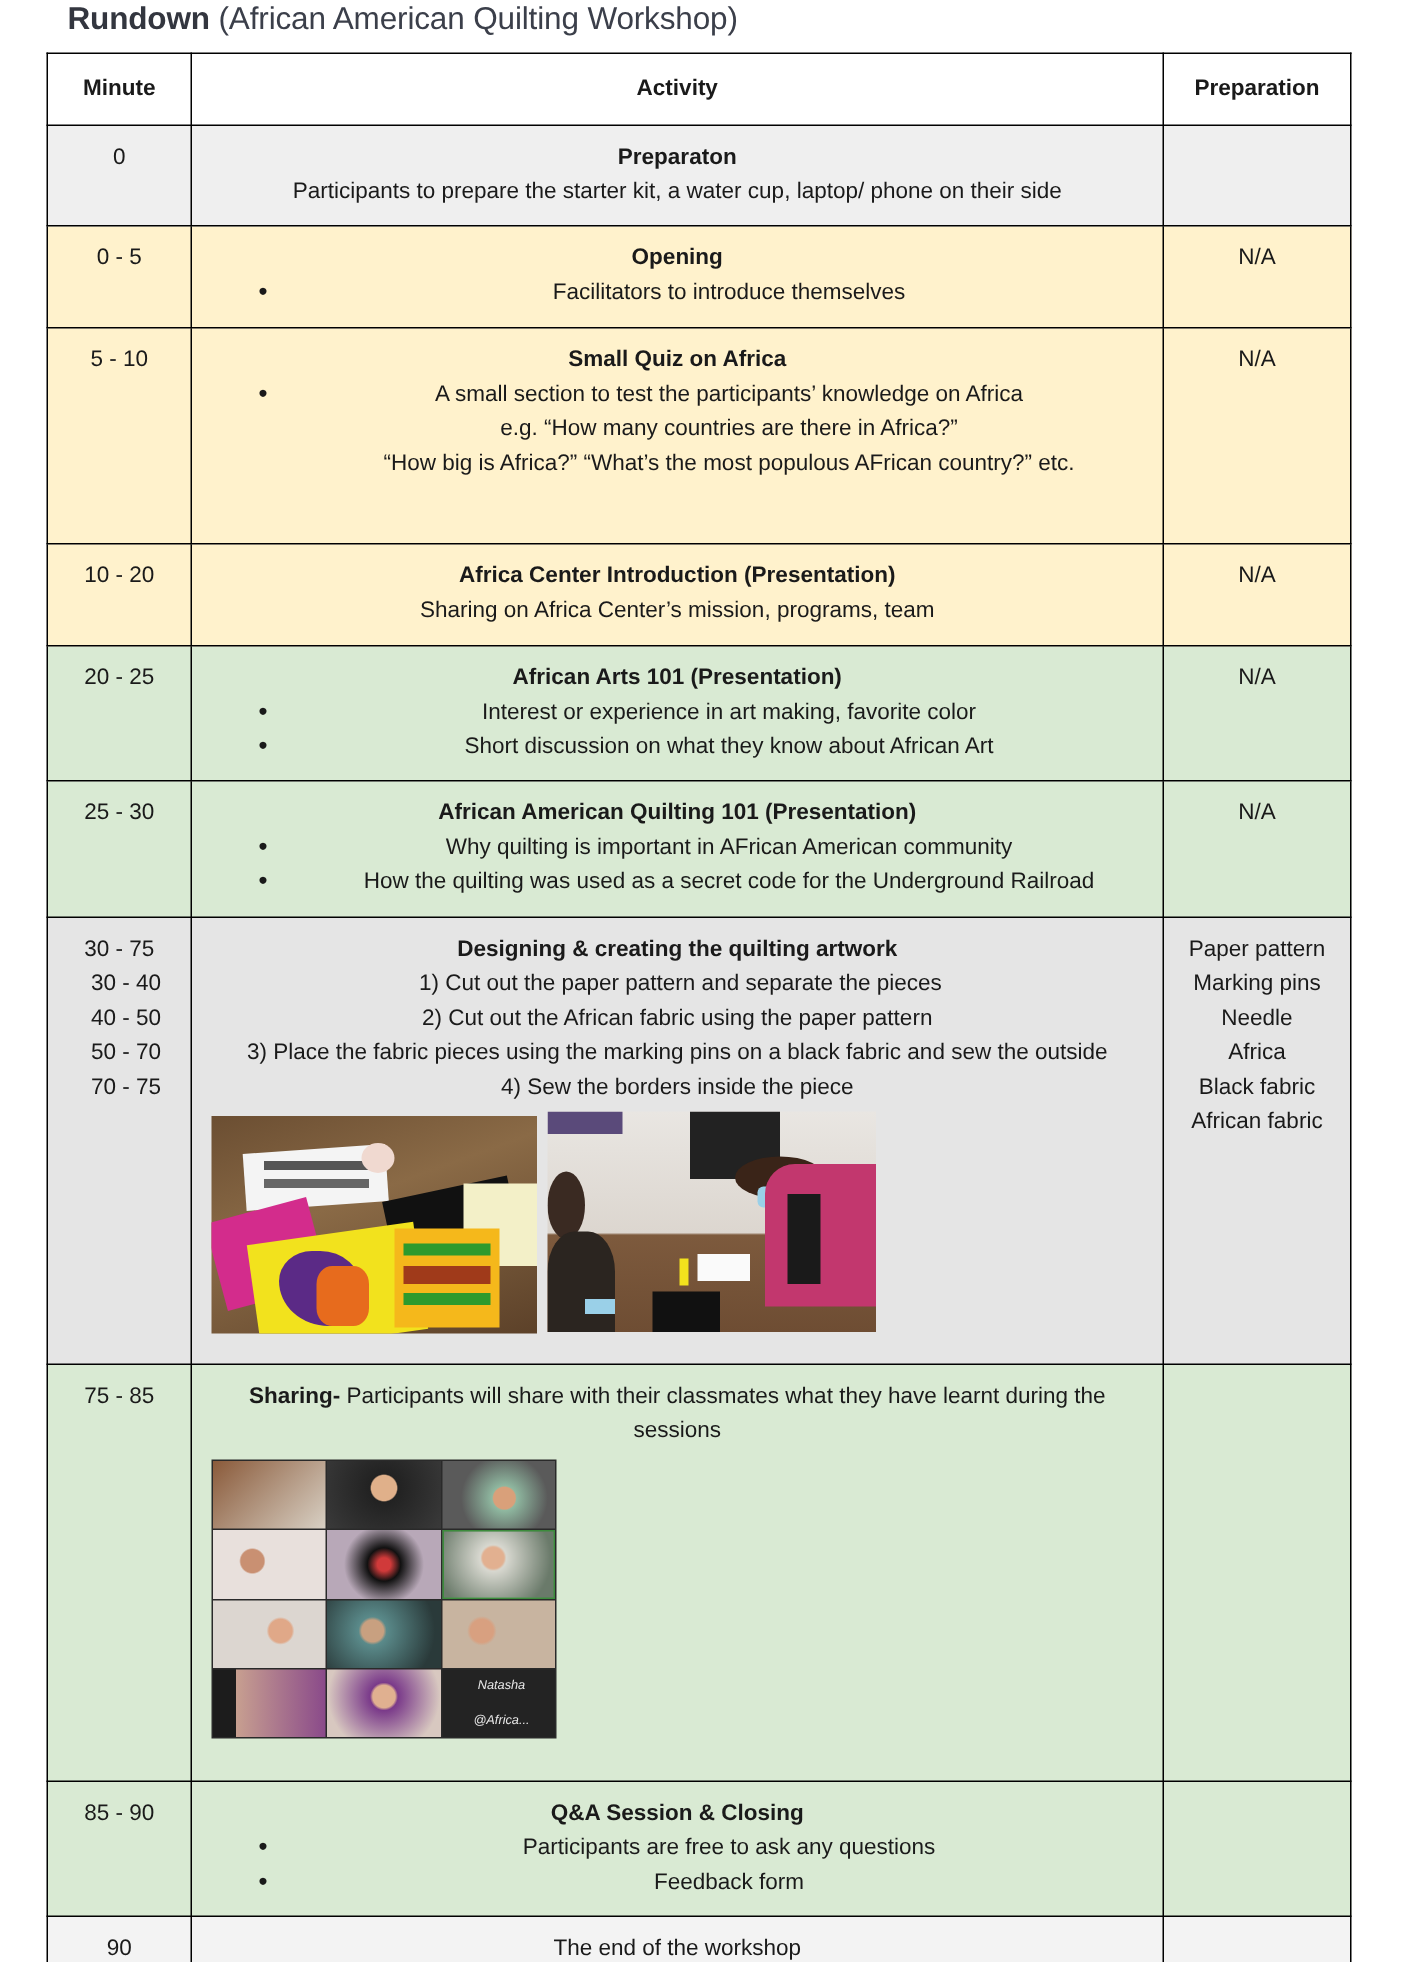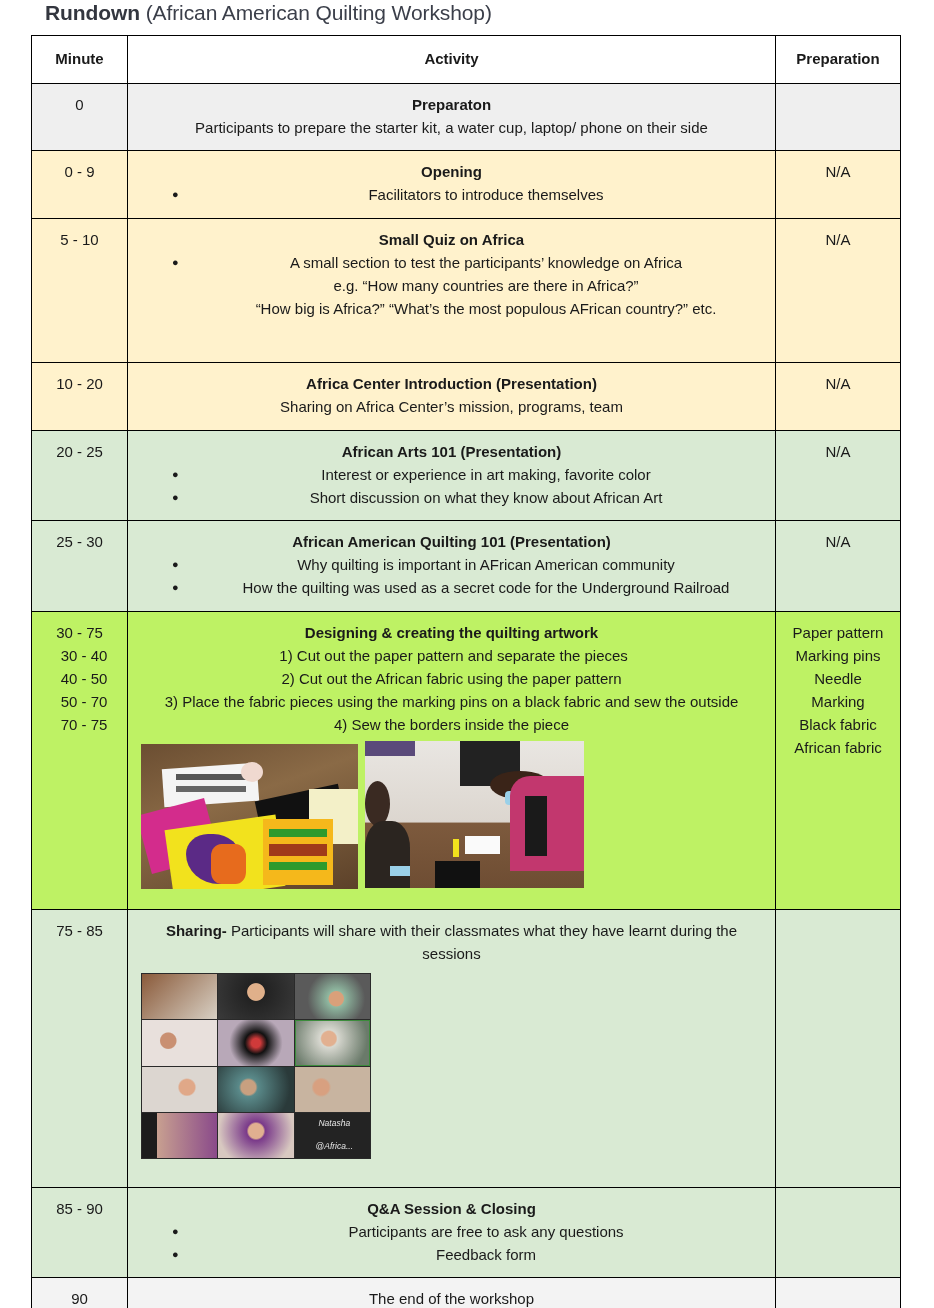--- a/index.html
+++ b/index.html
@@ -8,21 +8,21 @@
   .title b { font-weight: bold; color: #33363f; }
   table.rundown { position: absolute; left: 31px; top: 35px; width: 869px; border-collapse: collapse; table-layout: fixed; font-size: 15px; line-height: 23px; }
   table.rundown td, table.rundown th { border: 1.5px solid #000; vertical-align: top; padding: 9px 10px 10px 10px; text-align: center; }
   col.c-min { width: 96px; }
   col.c-act { width: 648px; }
   col.c-prep { width: 125px; }
   th { font-weight: bold; height: 26px; padding-top: 11px !important; }
   .r-gray { background: #efefef; }
   .r-yellow { background: #fff2cc; }
   .r-green { background: #d9ead3; border-radius: 23px; }
-  .r-dgreen { background: #bef264; }
+  .r-dgreen { background: #e5e5e5; }
   .r-end { background: #f3f3f3; }
   .act-title { font-weight: bold; }
   ul.bul { list-style: none; margin: 0; padding: 0; }
   ul.bul li { position: relative; padding-left: 69px; }
   ul.bul li::before { content: "\25CF"; position: absolute; left: 34px; top: 0; font-size: 11px; }
   .cont { padding-left: 69px; }
   .sub-min { padding-left: 9px; }
   .photos { display: flex; gap: 7px; margin-top: 8px; margin-left: 3px; margin-bottom: 10px; }
   .photo { position: relative; overflow: hidden; }
   .photo-fabric { width: 217px; height: 145px; background: linear-gradient(160deg, #6b4e32 0%, #8a6a46 40%, #5c4129 100%); }
@@ -55,21 +55,21 @@
     <tr class="r-gray" style="height:67px">
       <td>0</td>
       <td>
         <div class="act-title">Preparaton</div>
         <div>Participants to prepare the starter kit, a water cup, laptop/ phone on their side</div>
       </td>
       <td></td>
     </tr>
 
     <tr class="r-yellow" style="height:68px">
-      <td>0 - 9</td>
+      <td>0 - 5</td>
       <td>
         <div class="act-title">Opening</div>
         <ul class="bul">
           <li>Facilitators to introduce themselves</li>
         </ul>
       </td>
       <td>N/A</td>
     </tr>
 
     <tr class="r-yellow" style="height:144px">
@@ -162,21 +162,21 @@
             <div class="shape" style="left:70px;top:120px;width:45px;height:27px;background:#111;"></div>
             <div class="shape" style="left:88px;top:98px;width:6px;height:18px;background:#f2e21d;"></div>
             <div class="shape" style="left:100px;top:95px;width:35px;height:18px;background:#fafafa;"></div>
           </div>
         </div>
       </td>
       <td>
         <div>Paper pattern</div>
         <div>Marking pins</div>
         <div>Needle</div>
-        <div>Marking</div>
+        <div>Africa</div>
         <div>Black fabric</div>
         <div>African fabric</div>
       </td>
     </tr>
 
     <tr class="r-green" style="height:268px">
       <td>75 - 85</td>
       <td>
         <div><b>Sharing-</b><span> Participants will share with their classmates  what they have learnt during the sessions</span></div>
         <div class="zoom-grid">

